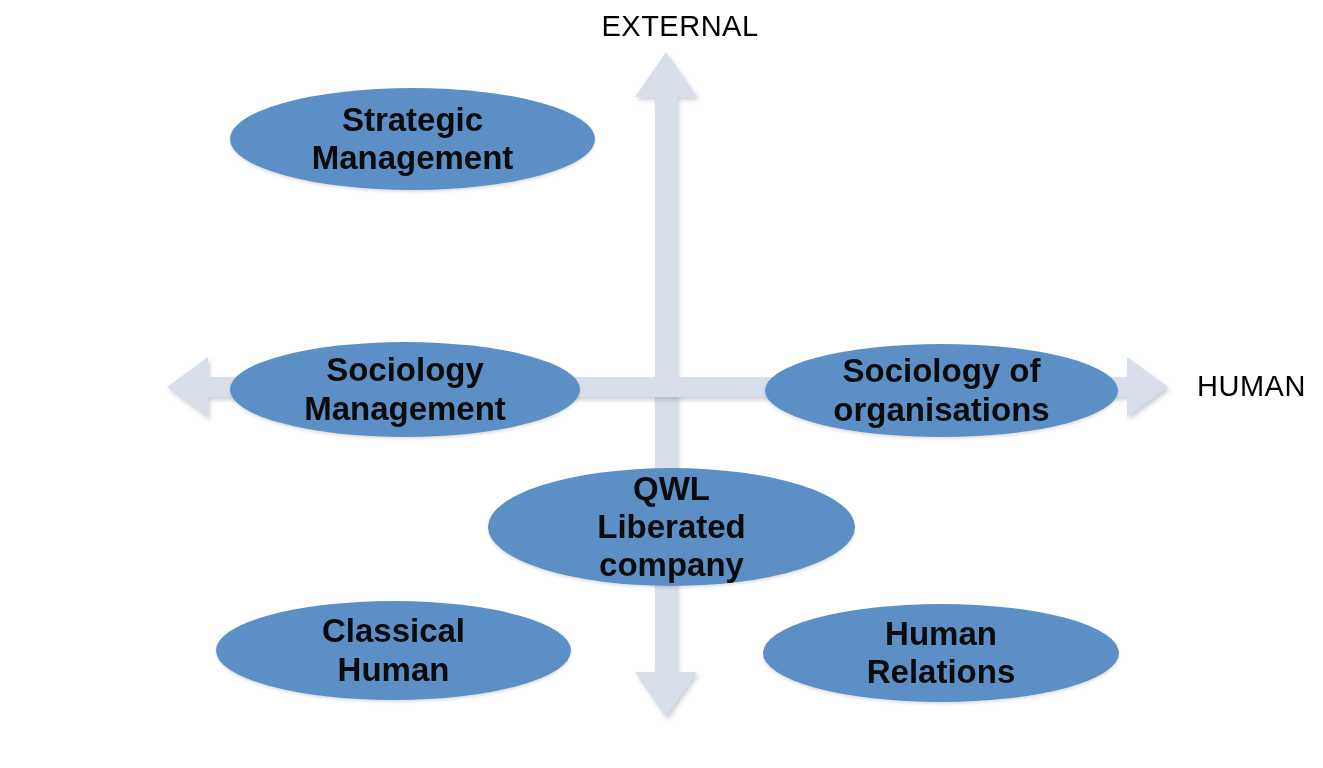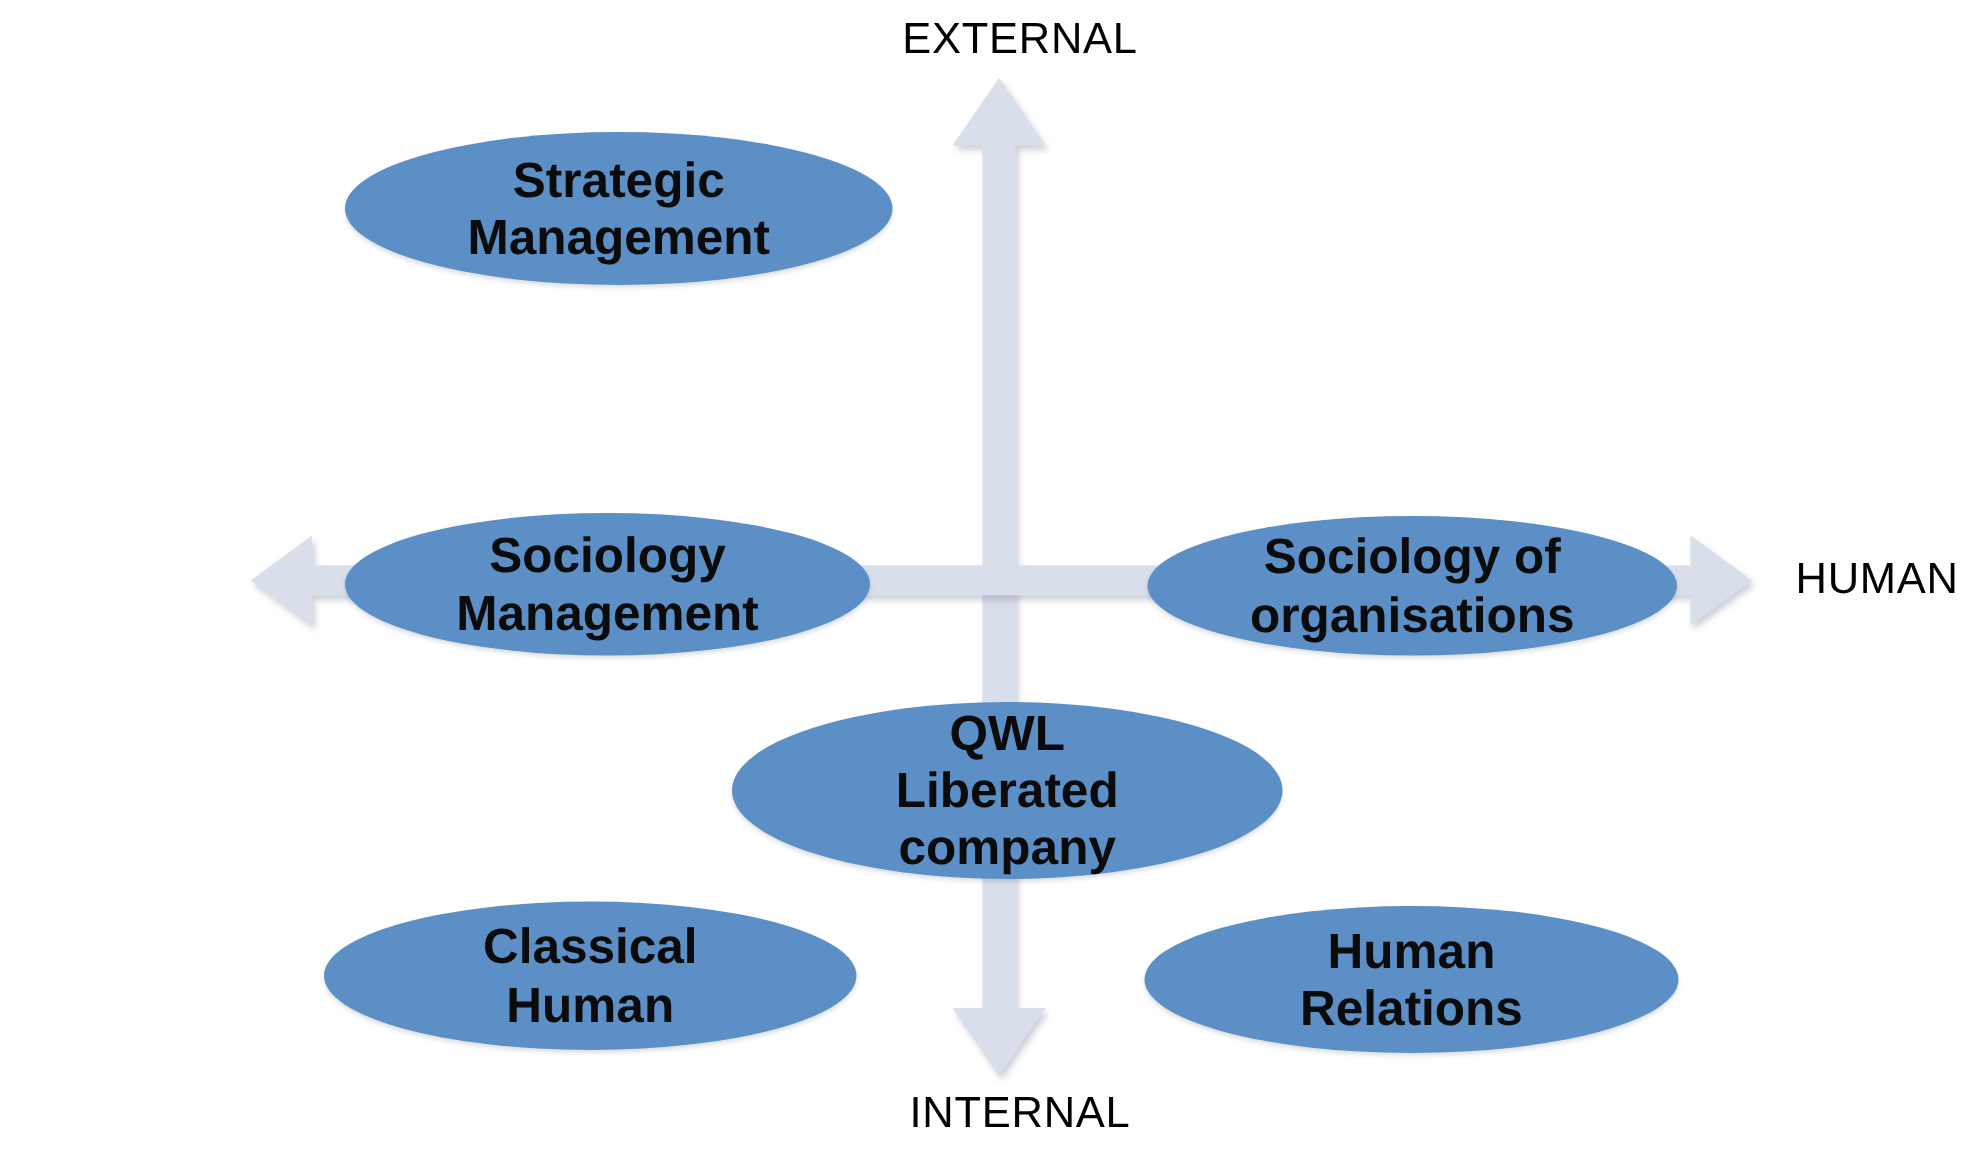--- a/index.html
+++ b/index.html
@@ -53,21 +53,20 @@
     text-align: center;
     white-space: nowrap;
   }
 </style>
 </head>
 <body>
 
 <div class="canvas">
 
   <div class="axis-label centered" style="left:680px; top:10px;">EXTERNAL</div>
-  <div class="axis-label centered" style="left:680px; top:726px;">INTERNAL</div>
   <div class="axis-label" style="left:1197px; top:370px;">HUMAN</div>
 
   <div class="axis">
     <div class="tri up" style="left:635px; top:52px;"></div>
     <div class="shaft" style="left:655px; top:93px; width:22px; height:582px;"></div>
     <div class="tri down" style="left:635px; top:672px;"></div>
   </div>
 
   <div class="axis">
     <div class="tri left" style="left:167px; top:357px;"></div>

